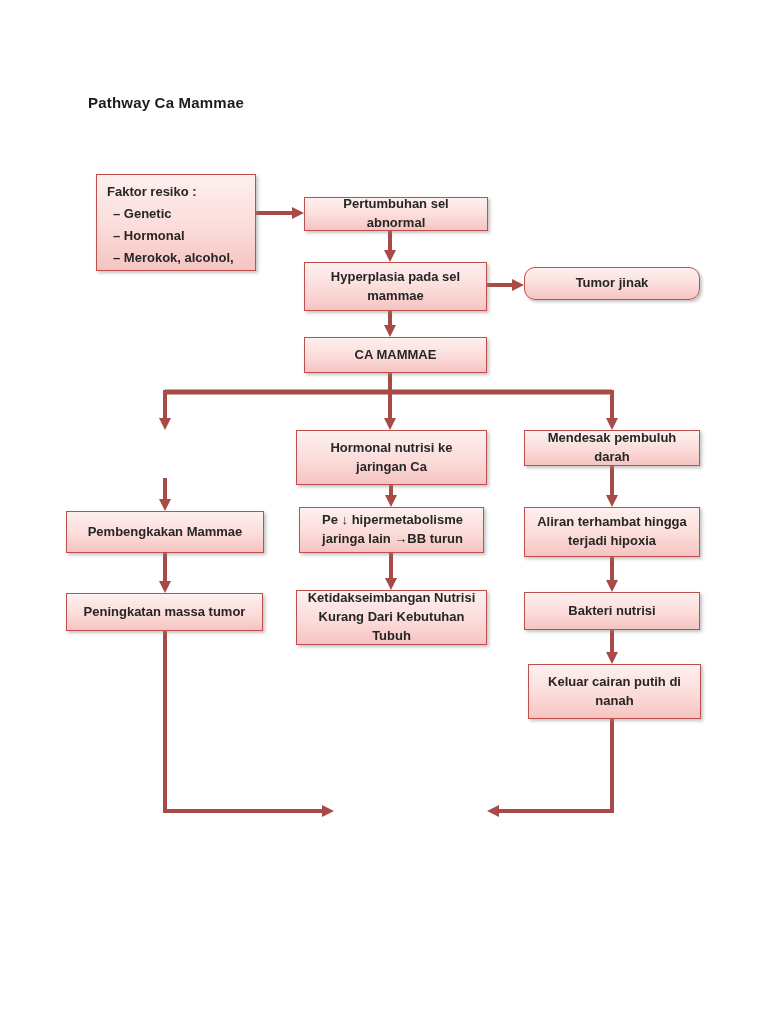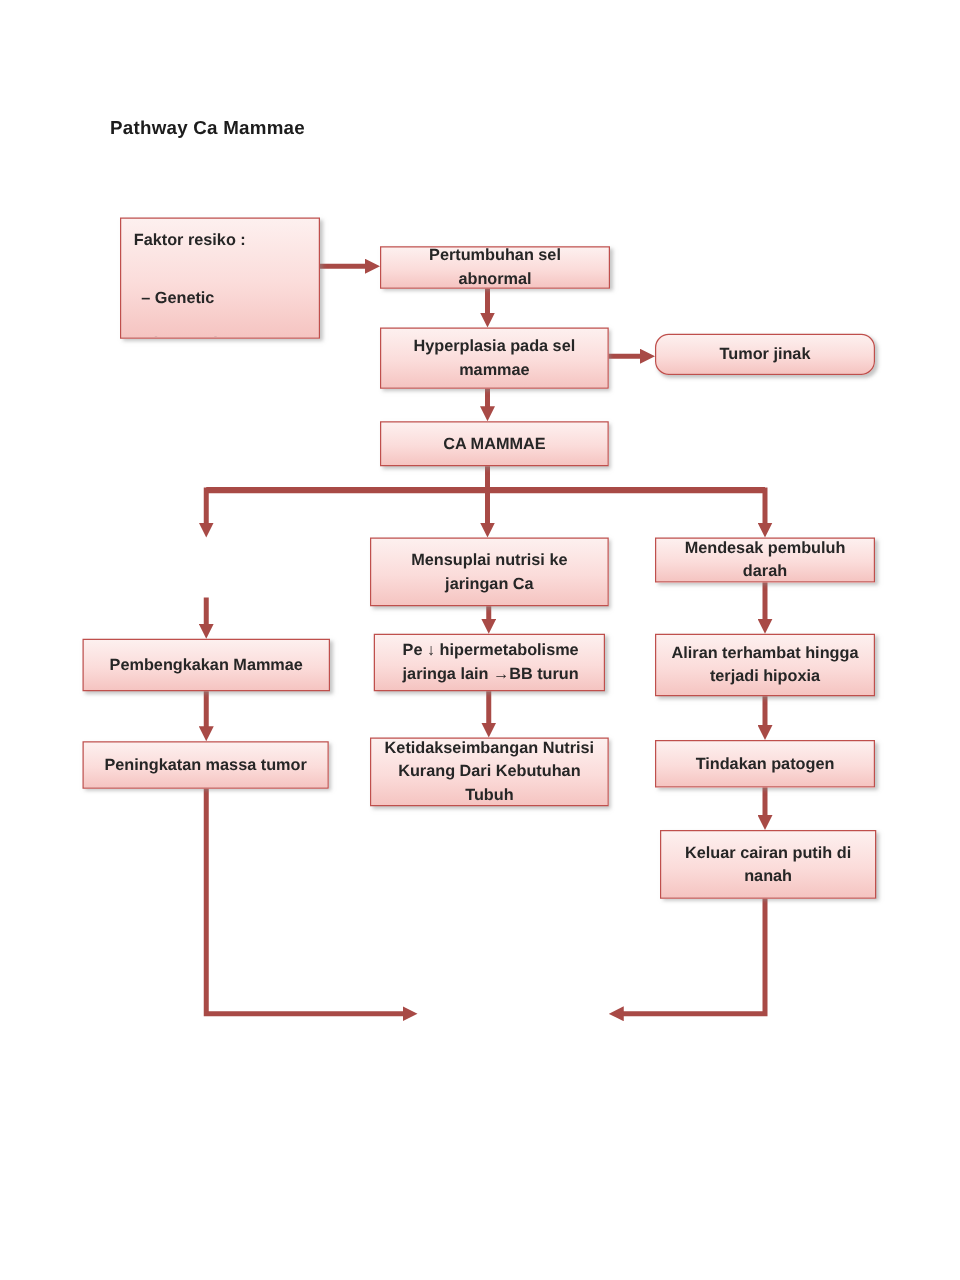--- a/index.html
+++ b/index.html
@@ -18,21 +18,21 @@
     background:linear-gradient(180deg,#fdf0ef 0%,#fbdcda 55%,#f5c4c1 100%);
     box-shadow:2px 2px 3px rgba(140,140,140,.5);
     display:flex; align-items:center; justify-content:center;
     text-align:center; font-weight:bold; font-size:13px; color:#262626;
     line-height:1.45; padding:2px 8px;
   }
   .box.left-align {
     flex-direction:column; align-items:flex-start; justify-content:flex-start;
     text-align:left; padding:6px 6px 0 10px; line-height:22px; overflow:hidden;
   }
-  .box.left-align .li { padding-left:6px;margin-top:24px; }
+  .box.left-align .li { padding-left:6px; }
   .clip-frag {
     position:absolute; bottom:1px; left:26px; font-size:13px; line-height:3px;
     height:4px; overflow:hidden; letter-spacing:44px; color:#262626;
   }
 </style>
 </head>
 <body>
 
 <div class="page">
 
@@ -98,41 +98,41 @@
 
   <div class="box" style="left:66px; top:511px; width:198px; height:42px;">
     <span>Pembengkakan Mammae</span>
   </div>
 
   <div class="box" style="left:66px; top:593px; width:197px; height:38px;">
     <span>Peningkatan massa tumor</span>
   </div>
 
   <div class="box" style="left:296px; top:430px; width:191px; height:55px;">
-    <span>Mensuplai nutrisi ke jaringan Ca</span>
+    <span>Hormonal nutrisi ke jaringan Ca</span>
   </div>
 
   <div class="box" style="left:299px; top:507px; width:185px; height:46px;padding-left:10px;">
     <span>Pe ↓ hipermetabolisme jaringa lain →BB turun</span>
   </div>
 
   <div class="box" style="left:296px; top:590px; width:191px; height:55px;">
     <span>Ketidakseimbangan Nutrisi Kurang Dari Kebutuhan Tubuh</span>
   </div>
 
   <div class="box" style="left:524px; top:430px; width:176px; height:36px;">
     <span>Mendesak pembuluh darah</span>
   </div>
 
   <div class="box" style="left:524px; top:507px; width:176px; height:50px;">
     <span>Aliran terhambat hingga terjadi hipoxia</span>
   </div>
 
   <div class="box" style="left:524px; top:592px; width:176px; height:38px;">
-    <span>Tindakan patogen</span>
+    <span>Bakteri nutrisi</span>
   </div>
 
   <div class="box" style="left:528px; top:664px; width:173px; height:55px;">
     <span>Keluar cairan putih di nanah</span>
   </div>
 
 
 </div>
 
 </body></html>

